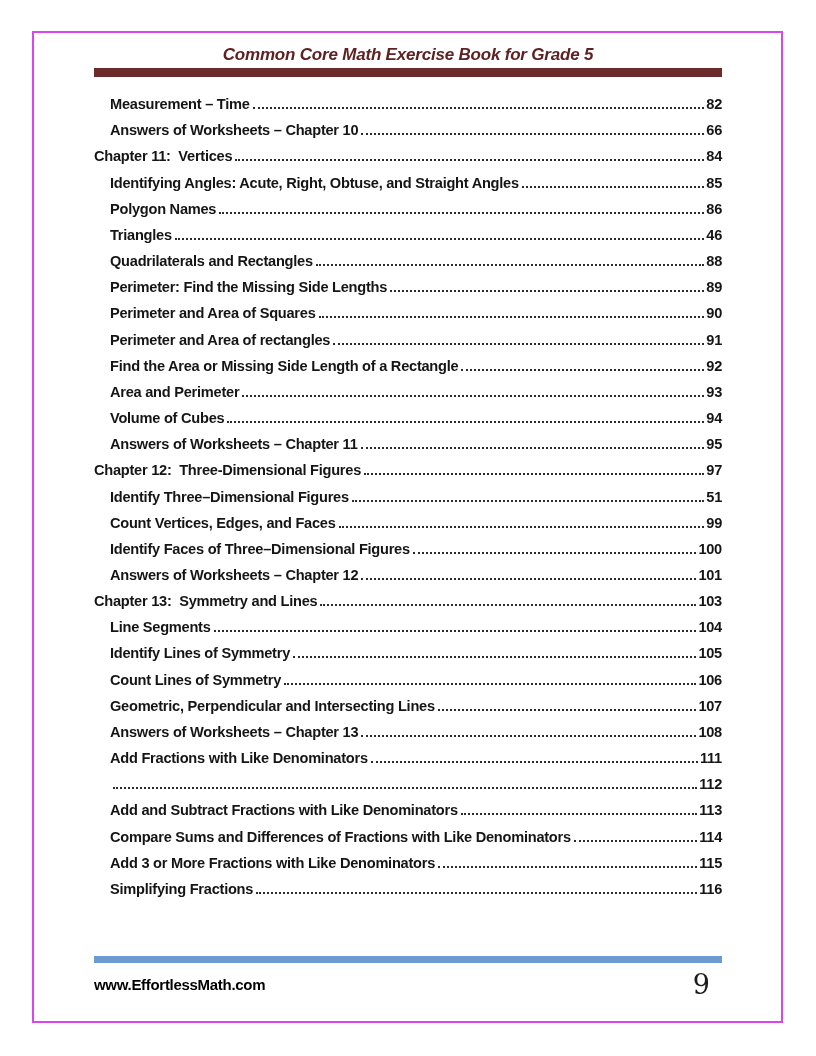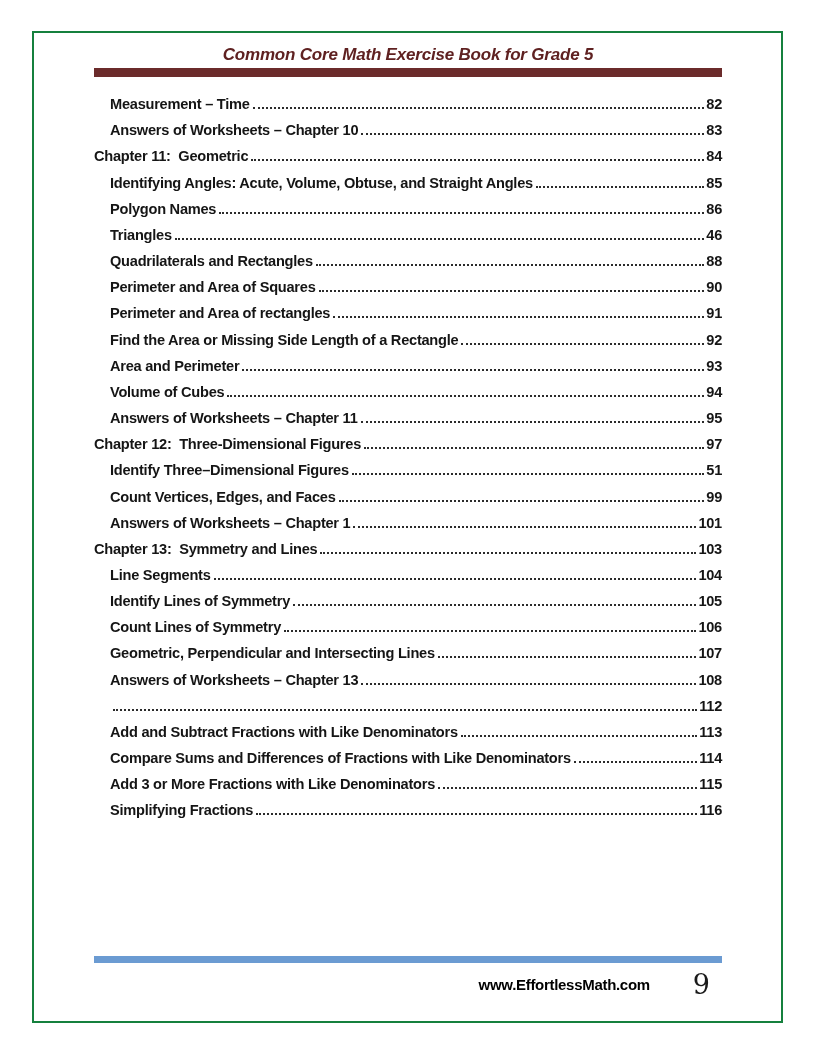--- a/index.html
+++ b/index.html
@@ -12,21 +12,21 @@
   html, body {
     margin: 0; padding: 0;
     width: 816px; height: 1056px;
     background: #ffffff;
     font-family: "Liberation Sans", sans-serif;
   }
   .sheet {
     position: absolute;
     left: 32px; top: 31px;
     width: 751px; height: 992px;
-    border: 2px solid #15803d;
+    border: 2px solid #d946ef;
     background: #fff;
   }
   
   .head-title {
     position: absolute;
     top: 12px; left: 60px; width: 628px;
     text-align: center;
     font-style: italic;
     font-weight: bold;
     font-size: 17px;
@@ -69,21 +69,21 @@
     position: absolute;
     top: 923px; left: 60px;
     width: 628px; height: 7px;
     background: var(--footer-bar);
   }
   .footer-row {
     position: absolute;
     top: 934px; left: 60px; width: 628px;
     height: 34px;
     display: flex;
-    justify-content: flex-end;
+    justify-content: space-between;
     align-items: center;
     gap: 43px;
   }
   .site {
     font-weight: bold;
     font-size: 15px;
     letter-spacing: -0.3px;
     color: #000;
     cursor: pointer;
   }
@@ -106,46 +106,51 @@
 
   <div class="toc">
       <div class="row sub">
     <span class="lbl">Measurement – Time</span>
     <span class="dots"></span>
     <span class="pg">82</span>
   </div>
       <div class="row sub">
     <span class="lbl">Answers of Worksheets – Chapter 10</span>
     <span class="dots"></span>
-    <span class="pg">83</span>
+    <span class="pg">66</span>
   </div>
       <div class="row chapter">
-    <span class="lbl">Chapter 11:  Geometric</span>
+    <span class="lbl">Chapter 11:  Vertices</span>
     <span class="dots"></span>
     <span class="pg">84</span>
   </div>
       <div class="row sub">
-    <span class="lbl">Identifying Angles: Acute, Volume, Obtuse, and Straight Angles</span>
+    <span class="lbl">Identifying Angles: Acute, Right, Obtuse, and Straight Angles</span>
     <span class="dots"></span>
     <span class="pg">85</span>
   </div>
       <div class="row sub">
     <span class="lbl">Polygon Names</span>
     <span class="dots"></span>
     <span class="pg">86</span>
   </div>
       <div class="row sub">
     <span class="lbl">Triangles</span>
     <span class="dots"></span>
     <span class="pg">46</span>
   </div>
       <div class="row sub">
     <span class="lbl">Quadrilaterals and Rectangles</span>
     <span class="dots"></span>
     <span class="pg">88</span>
+  </div>
+      <div class="row sub">
+    <span class="lbl">Perimeter: Find the Missing Side Lengths</span>
+    <span class="dots"></span>
+    <span class="pg">89</span>
   </div>
       <div class="row sub">
     <span class="lbl">Perimeter and Area of Squares</span>
     <span class="dots"></span>
     <span class="pg">90</span>
   </div>
       <div class="row sub">
     <span class="lbl">Perimeter and Area of rectangles</span>
     <span class="dots"></span>
     <span class="pg">91</span>
@@ -179,21 +184,26 @@
     <span class="lbl">Identify Three–Dimensional Figures</span>
     <span class="dots"></span>
     <span class="pg">51</span>
   </div>
       <div class="row sub">
     <span class="lbl">Count Vertices, Edges, and Faces</span>
     <span class="dots"></span>
     <span class="pg">99</span>
   </div>
       <div class="row sub">
-    <span class="lbl">Answers of Worksheets – Chapter 1</span>
+    <span class="lbl">Identify Faces of Three–Dimensional Figures</span>
+    <span class="dots"></span>
+    <span class="pg">100</span>
+  </div>
+      <div class="row sub">
+    <span class="lbl">Answers of Worksheets – Chapter 12</span>
     <span class="dots"></span>
     <span class="pg">101</span>
   </div>
       <div class="row chapter">
     <span class="lbl">Chapter 13:  Symmetry and Lines</span>
     <span class="dots"></span>
     <span class="pg">103</span>
   </div>
       <div class="row sub">
     <span class="lbl">Line Segments</span>
@@ -212,20 +222,25 @@
   </div>
       <div class="row sub">
     <span class="lbl">Geometric, Perpendicular and Intersecting Lines</span>
     <span class="dots"></span>
     <span class="pg">107</span>
   </div>
       <div class="row sub">
     <span class="lbl">Answers of Worksheets – Chapter 13</span>
     <span class="dots"></span>
     <span class="pg">108</span>
+  </div>
+      <div class="row sub">
+    <span class="lbl">Add Fractions with Like Denominators</span>
+    <span class="dots"></span>
+    <span class="pg">111</span>
   </div>
       <div class="row sub">
     <span class="dots"></span>
     <span class="pg">112</span>
   </div>
       <div class="row sub">
     <span class="lbl">Add and Subtract Fractions with Like Denominators</span>
     <span class="dots"></span>
     <span class="pg">113</span>
   </div>

